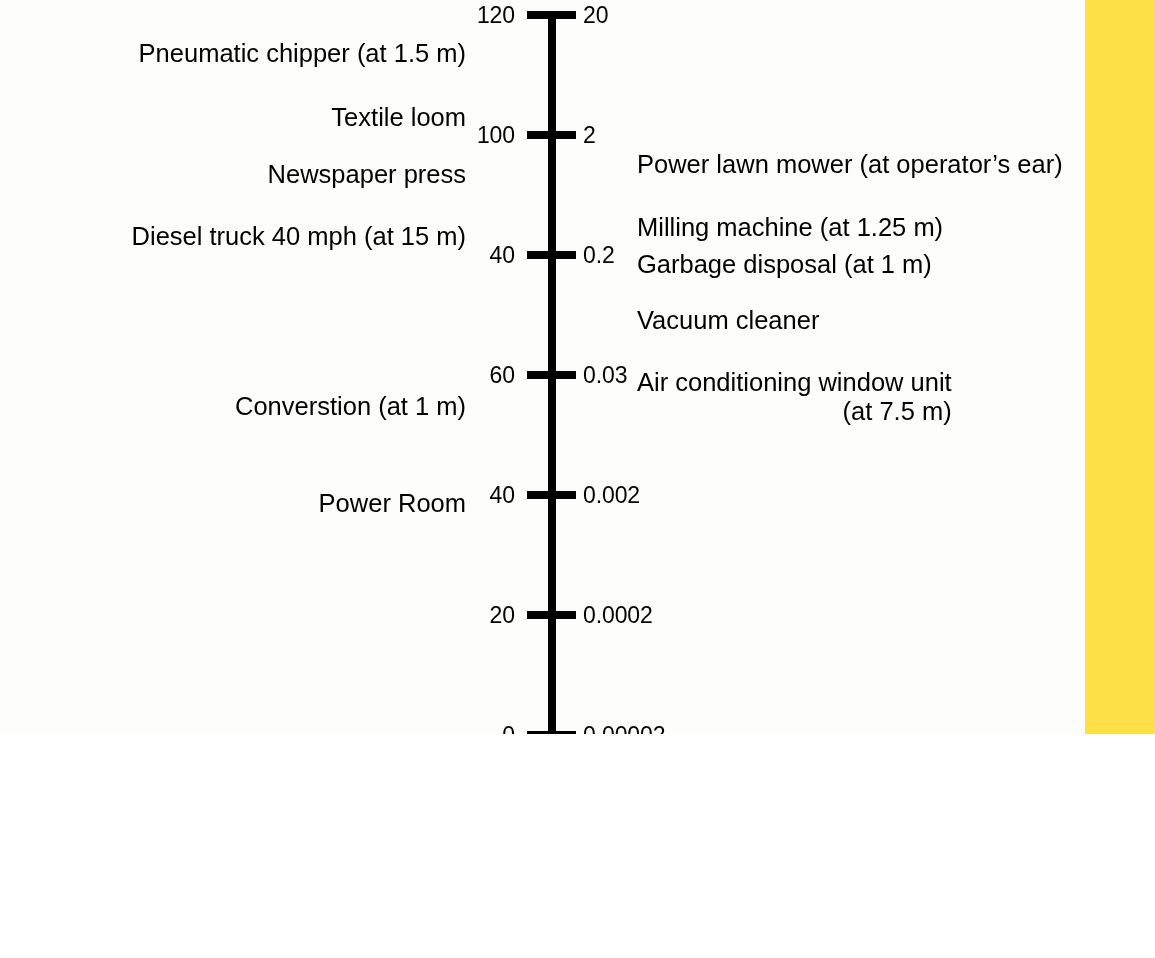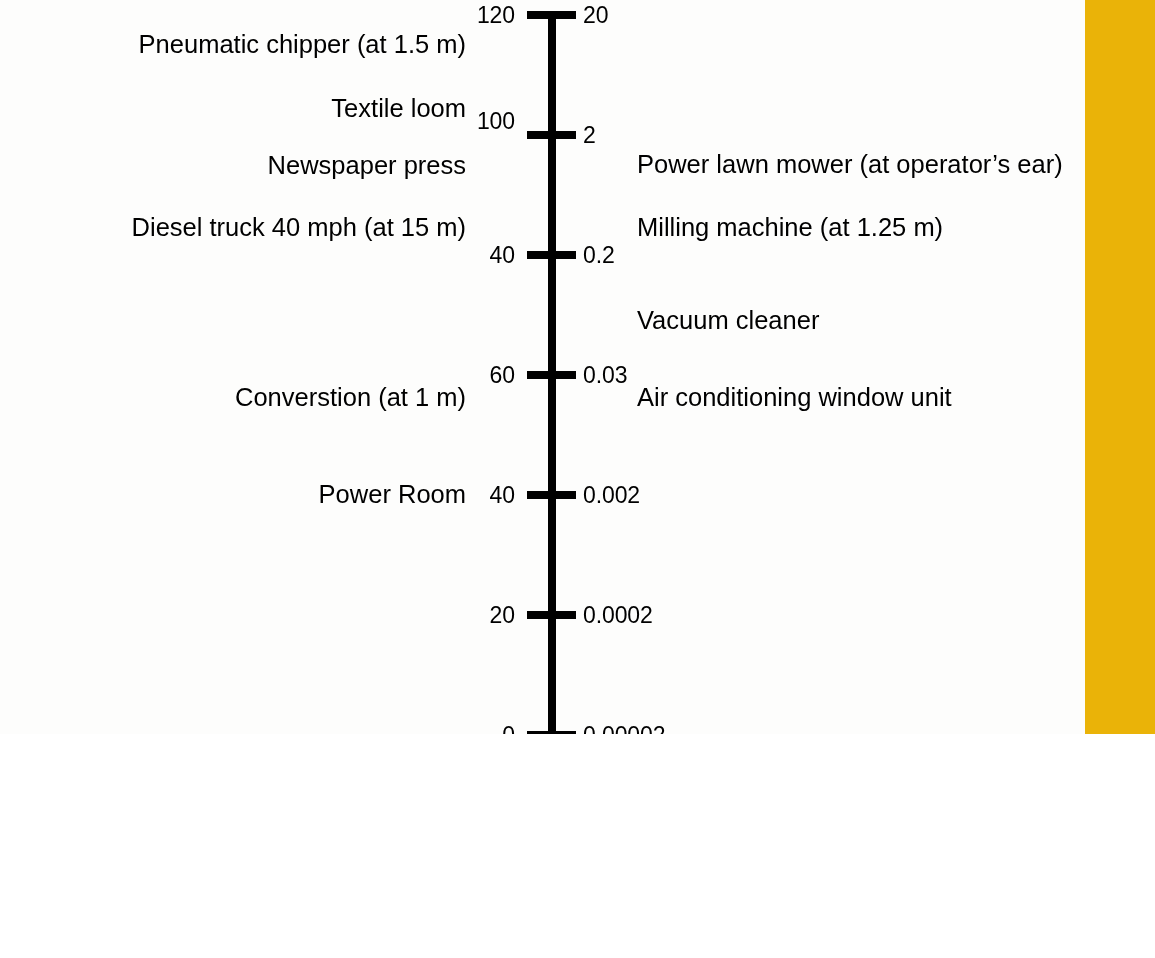--- a/index.html
+++ b/index.html
@@ -5,21 +5,21 @@
 <style>
   html, body {
     margin: 0;
     padding: 0;
     background: #ffffff;
   }
   #page {
     position: relative;
     width: 1155px;
     height: 734px;
-    background: #eab308;
+    background: #fde047;
     overflow: hidden;
     font-family: "Liberation Sans", "DejaVu Sans", sans-serif;
     color: #000000;
     -webkit-font-smoothing: antialiased;
   }
   
   #canvas-plate {
     position: absolute;
     left: 0;
     top: 0;
@@ -69,20 +69,21 @@
   .src-label {
     position: absolute;
     font-size: 25.5px;
     line-height: 29px;
     white-space: nowrap;
     transform: translateY(-50%);
   }
   .src-label.left {
     right: 689px;       
     text-align: left;
+    margin-top: 9px;
   }
   .src-label.right {
     left: 637px;
     text-align: left;
   }
   .src-label .cont-line {
     display: block;
     text-align: right;
   }
 </style>
@@ -98,21 +99,21 @@
 
     <div class="tick" style="top:15px"></div>
     <div class="tick" style="top:135px"></div>
     <div class="tick" style="top:255px"></div>
     <div class="tick" style="top:375px"></div>
     <div class="tick" style="top:495px"></div>
     <div class="tick" style="top:615px"></div>
     <div class="tick" style="top:735px"></div>
 
     <div class="tick-label left" style="top:15px">120</div>
-    <div class="tick-label left" style="top:121px">100</div>
+    <div class="tick-label left" style="top:135px">100</div>
     <div class="tick-label left" style="top:255px">40</div>
     <div class="tick-label left" style="top:375px">60</div>
     <div class="tick-label left" style="top:495px">40</div>
     <div class="tick-label left" style="top:615px">20</div>
     <div class="tick-label left" style="top:735px">0</div>
 
     <div class="tick-label right" style="top:15px">20</div>
     <div class="tick-label right" style="top:135px">2</div>
     <div class="tick-label right" style="top:255px">0.2</div>
     <div class="tick-label right" style="top:375px">0.03</div>
@@ -123,19 +124,21 @@
 
   <div class="src-label left" style="top:44px">Pneumatic chipper (at 1.5 m)</div>
   <div class="src-label left" style="top:108px">Textile loom</div>
   <div class="src-label left" style="top:165px">Newspaper press</div>
   <div class="src-label left" style="top:227px">Diesel truck 40 mph (at 15 m)</div>
   <div class="src-label left" style="top:397px">Converstion (at 1 m)</div>
   <div class="src-label left" style="top:494px">Power Room</div>
 
   <div class="src-label right" style="top:164px">Power lawn mower (at operator’s ear)</div>
   <div class="src-label right" style="top:227px">Milling machine (at 1.25 m)</div>
+  <div class="src-label right" style="top:264px">Garbage disposal (at 1 m)</div>
   <div class="src-label right" style="top:320px">Vacuum cleaner</div>
 
   <div class="src-label right" style="top:397px">
     <span>Air conditioning window unit</span>
+    <span class="cont-line">(at 7.5 m)</span>
   </div>
 
 </div>
 
 </body></html>

